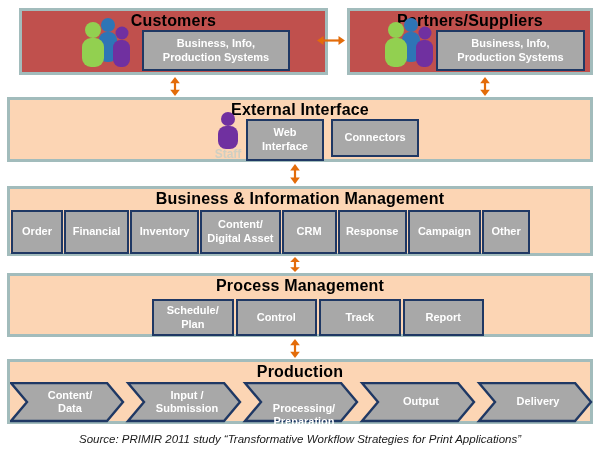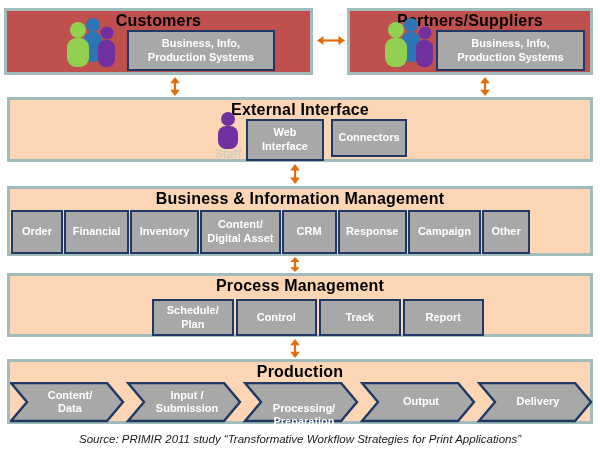--- a/index.html
+++ b/index.html
@@ -36,21 +36,21 @@
   .source-caption {
     position:absolute; left:0; right:0; top:433px; text-align:center;
     font-style:italic; font-size:11.5px; color:#1a1a1a;
   }
 </style>
 </head>
 <body>
 
 <div class="canvas">
 
-  <div class="panel red" style="left:4px; top:8px; width:309px; height:67px;">
+  <div class="panel red" style="left:19px; top:8px; width:309px; height:67px;">
     <div class="panel-title">Customers</div>
     <svg style="position:absolute; left:55px; top:6px;" width="58" height="52" viewBox="0 0 58 52">
       <g fill="#2e75b6">
         <circle cx="31" cy="8" r="7"></circle>
           <rect x="22" y="15" width="18" height="30" rx="8"></rect>
       </g>
       <g fill="#7030a0">
         <circle cx="45" cy="16" r="6.5"></circle>
           <rect x="36" y="23" width="17" height="27" rx="7.5"></rect>
       </g>
@@ -87,21 +87,21 @@
     <div class="panel-title">External Interface</div>
     <svg style="position:absolute; left:206px; top:12px;" width="24" height="37" viewBox="0 0 24 37">
       <g fill="#7030a0">
         <circle cx="12" cy="7" r="7"></circle>
           <rect x="2" y="14" width="20" height="23" rx="8"></rect>
       </g>
     </svg>
     <div class="staff-label" style="left:196px; top:47px; width:44px;">Staff</div>
     <div class="sysbox" style="left:236px; top:19px; width:78px; height:42px;">Web
 Interface</div>
-    <div class="sysbox" style="left:321px; top:19px; width:76px; height:38px;">Connectors</div>
+    <div class="sysbox" style="left:321px; top:19px; width:88px; height:38px;">Connectors</div>
   </div>
 
   <div class="panel peach" style="left:7px; top:186px; width:586px; height:70px;">
     <div class="panel-title">Business &amp; Information Management</div>
     <div class="cellrow" style="left:1px; top:21px; width:519px; height:44px; gap:1px;">
       <div class="graycell" style="flex-grow:62;  flex-basis:0;">Order</div>
       <div class="graycell" style="flex-grow:80;  flex-basis:0;">Financial</div>
       <div class="graycell" style="flex-grow:86;  flex-basis:0;">Inventory</div>
       <div class="graycell" style="flex-grow:102; flex-basis:0;">Content/
 Digital Asset</div>

